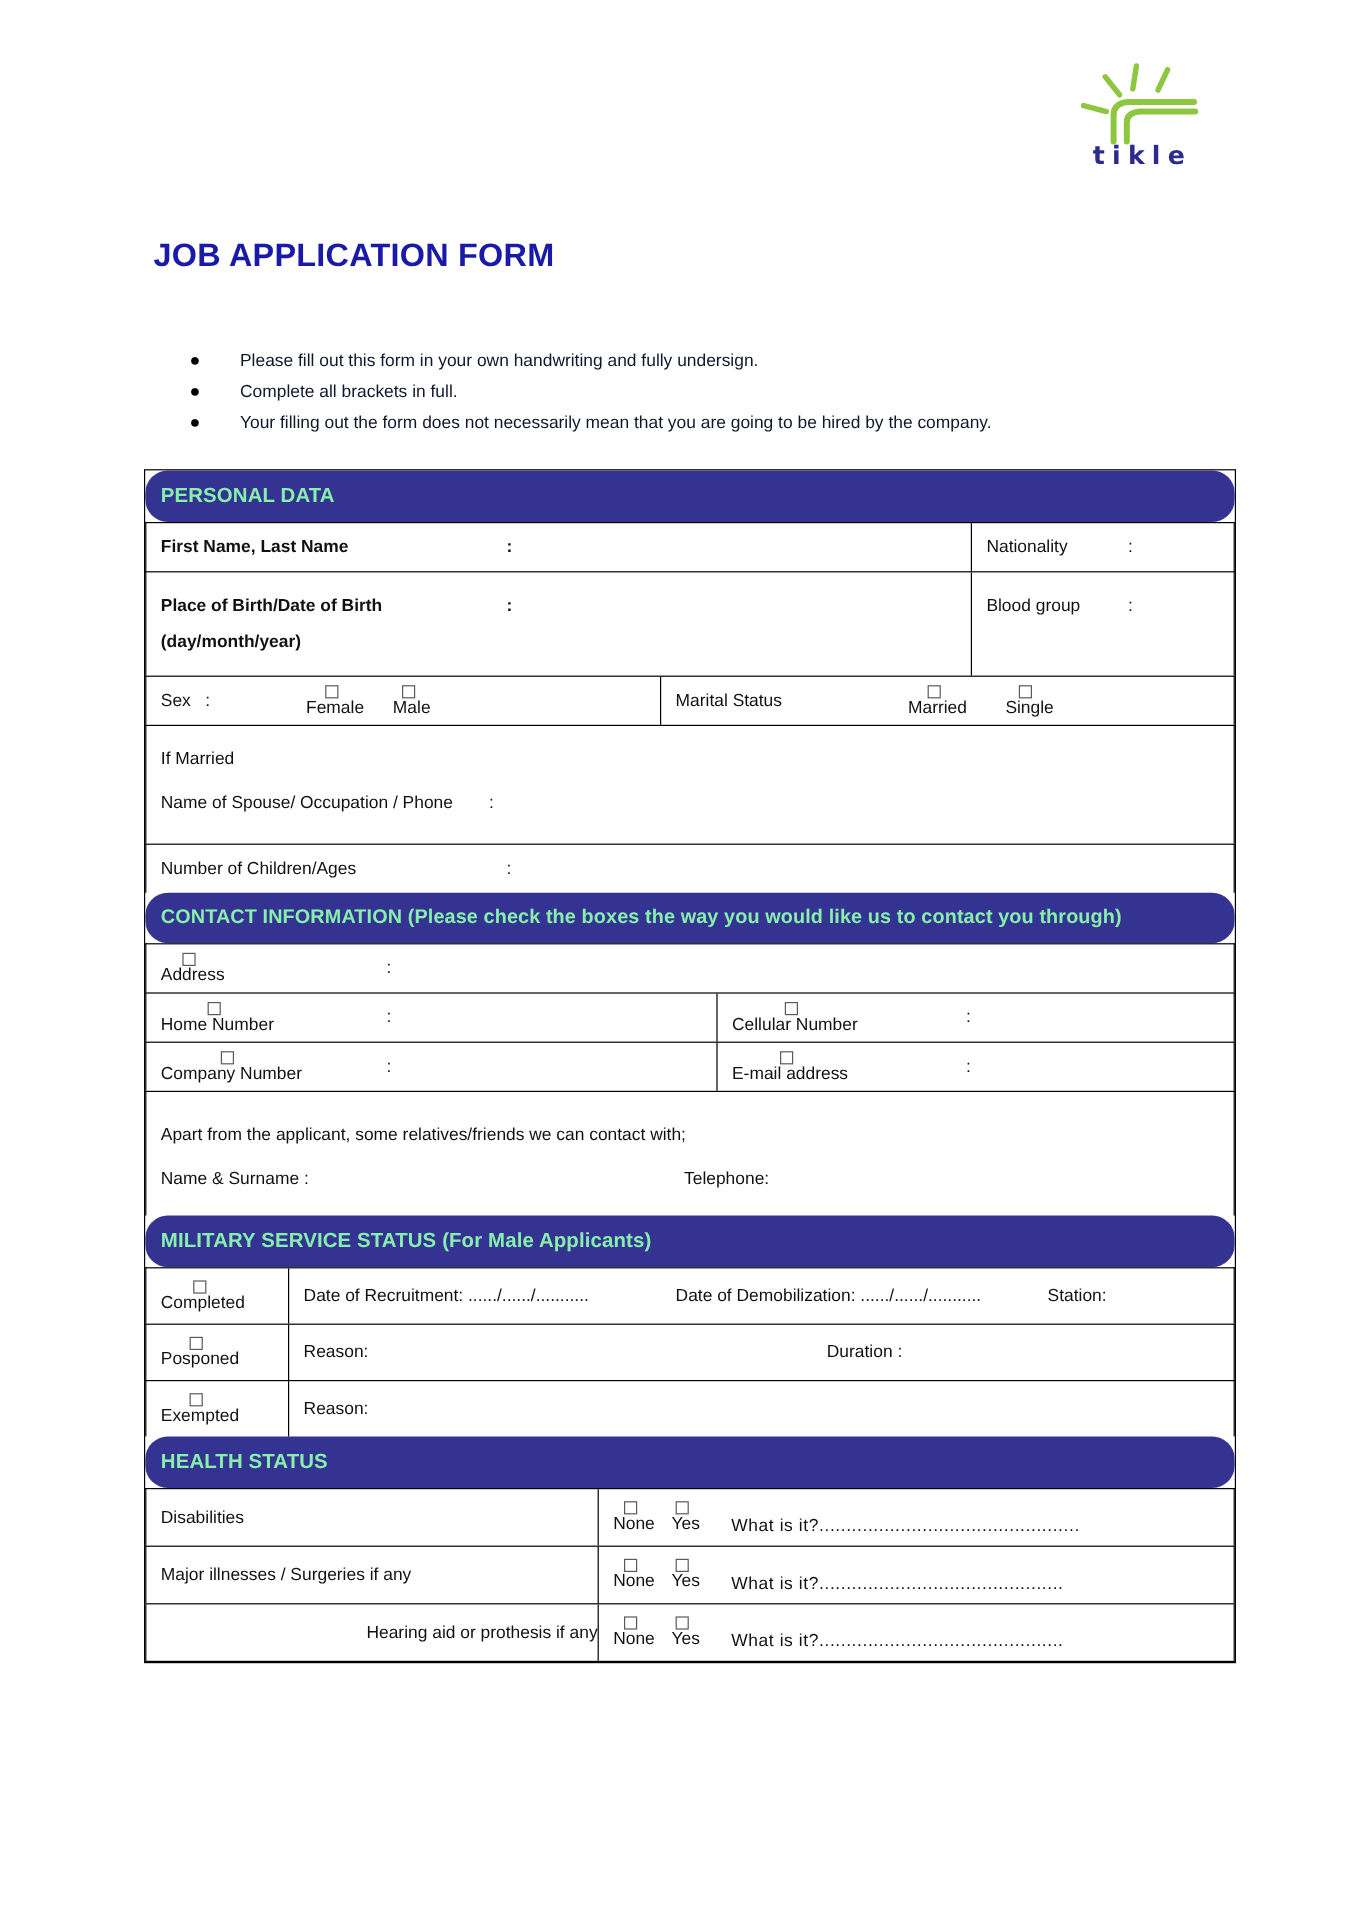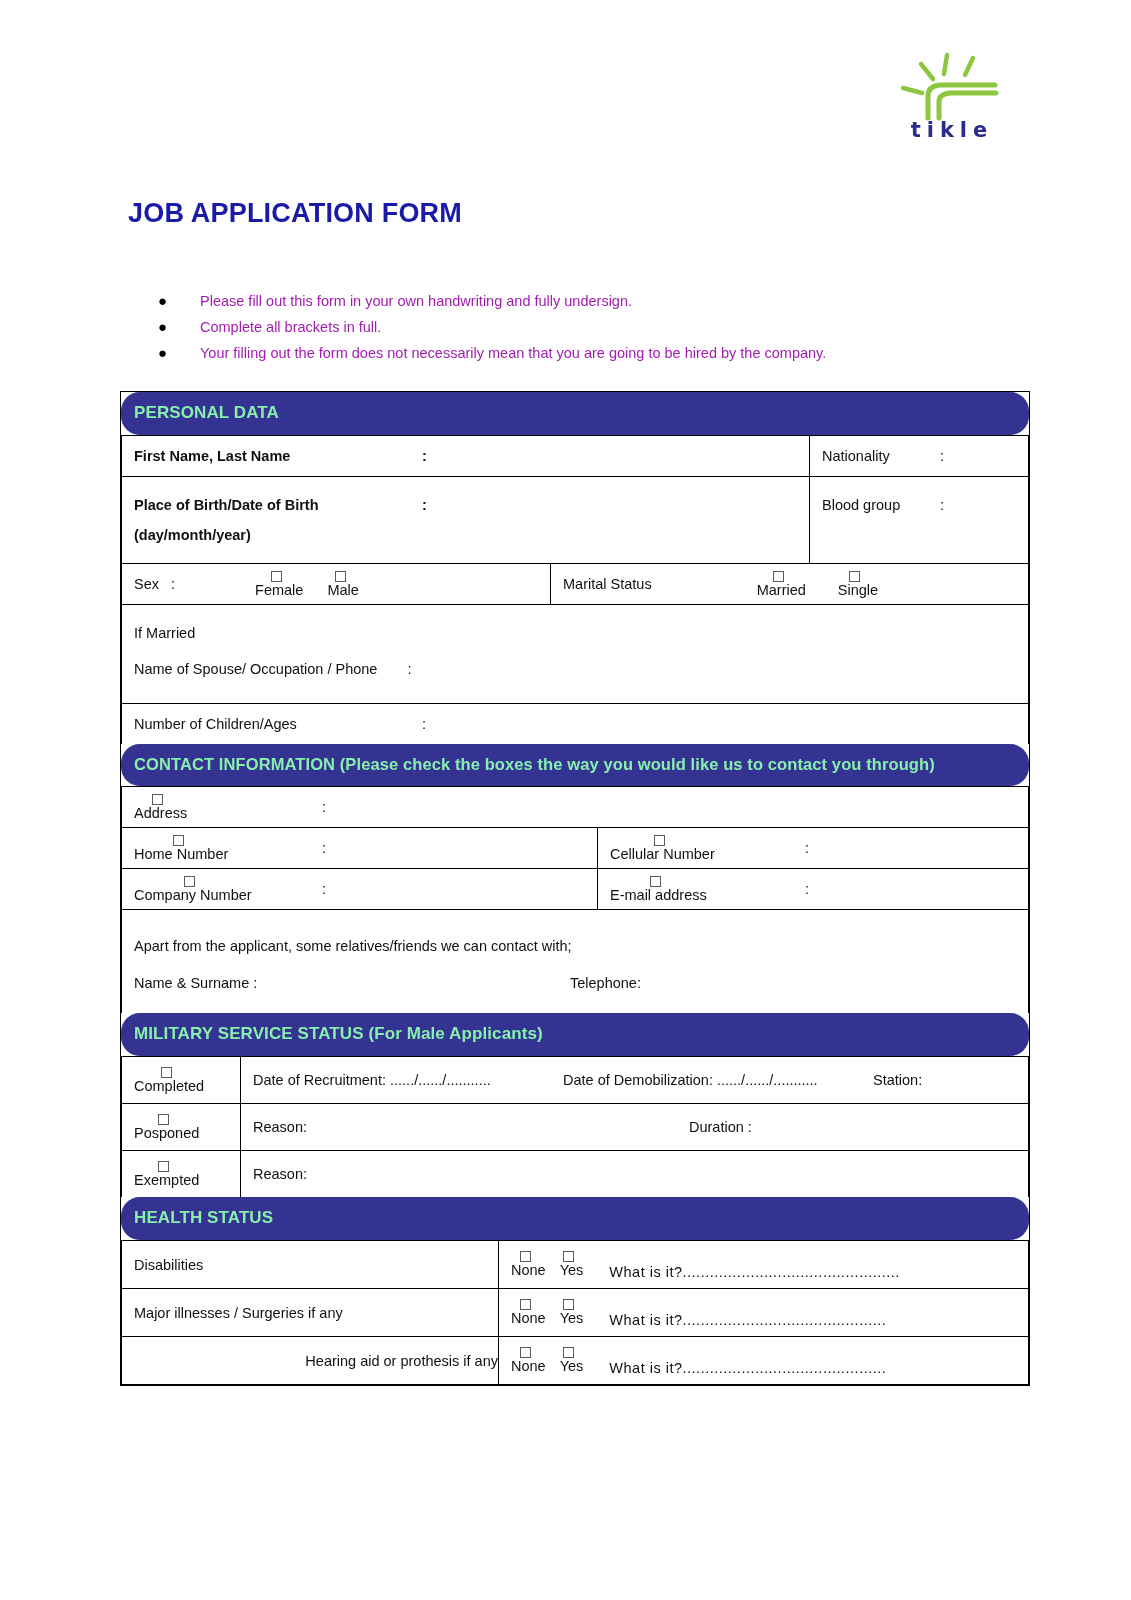--- a/index.html
+++ b/index.html
@@ -79,21 +79,21 @@
   .bullet-dot {
     width: 42px;
     flex: 0 0 42px;
     font-size: 15px;
     line-height: 26px;
     color: #000;
   }
   .bullet-text {
     font-size: 14.5px;
     line-height: 26px;
-    color: #a21caf;
+    color: #0f172a;
     white-space: nowrap;
   }
 
   
   .form-table {
     position: absolute;
     left: 120px;
     top: 391px;
     width: 910px;
     border: 1.5px solid #000;

